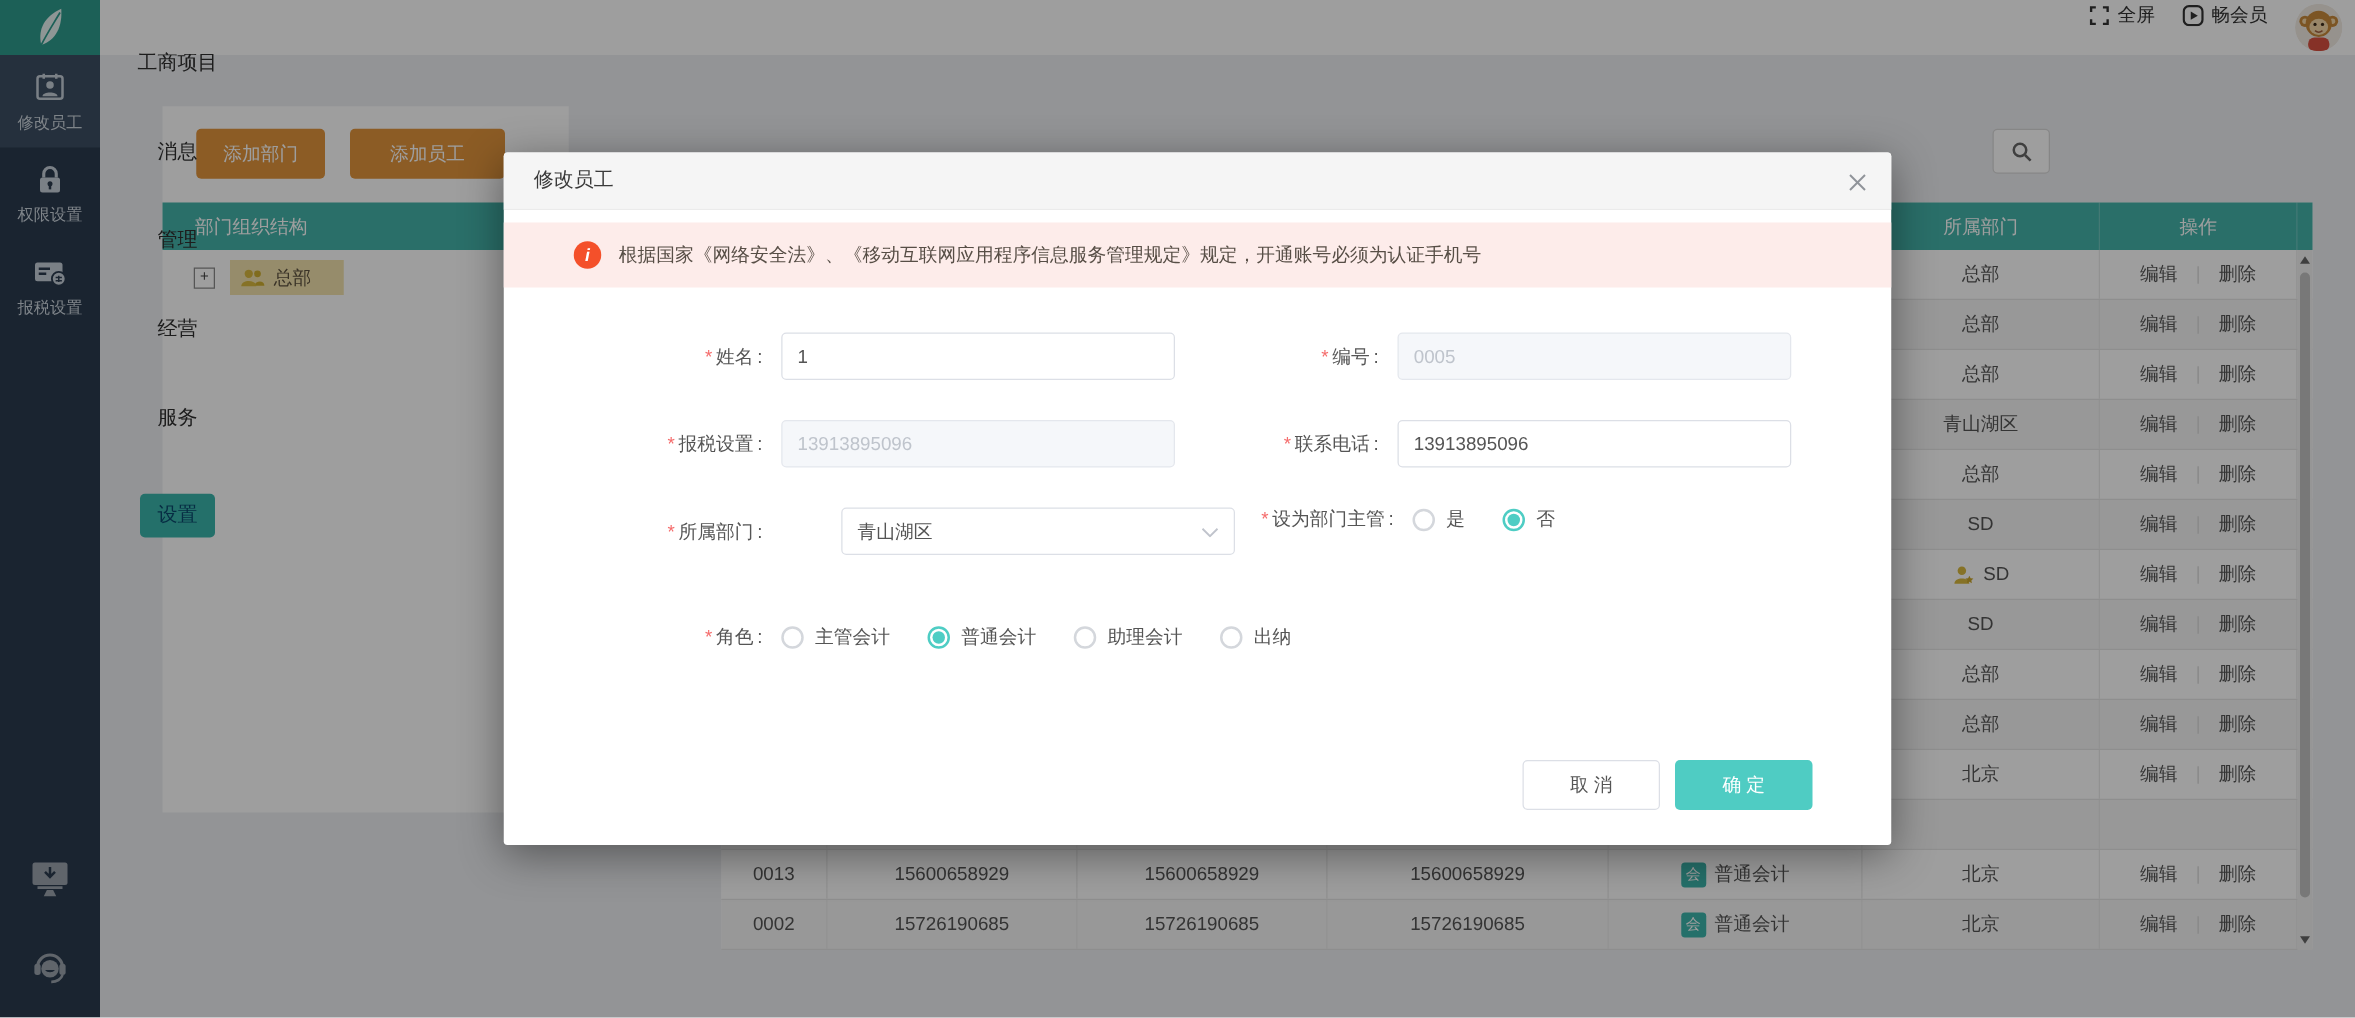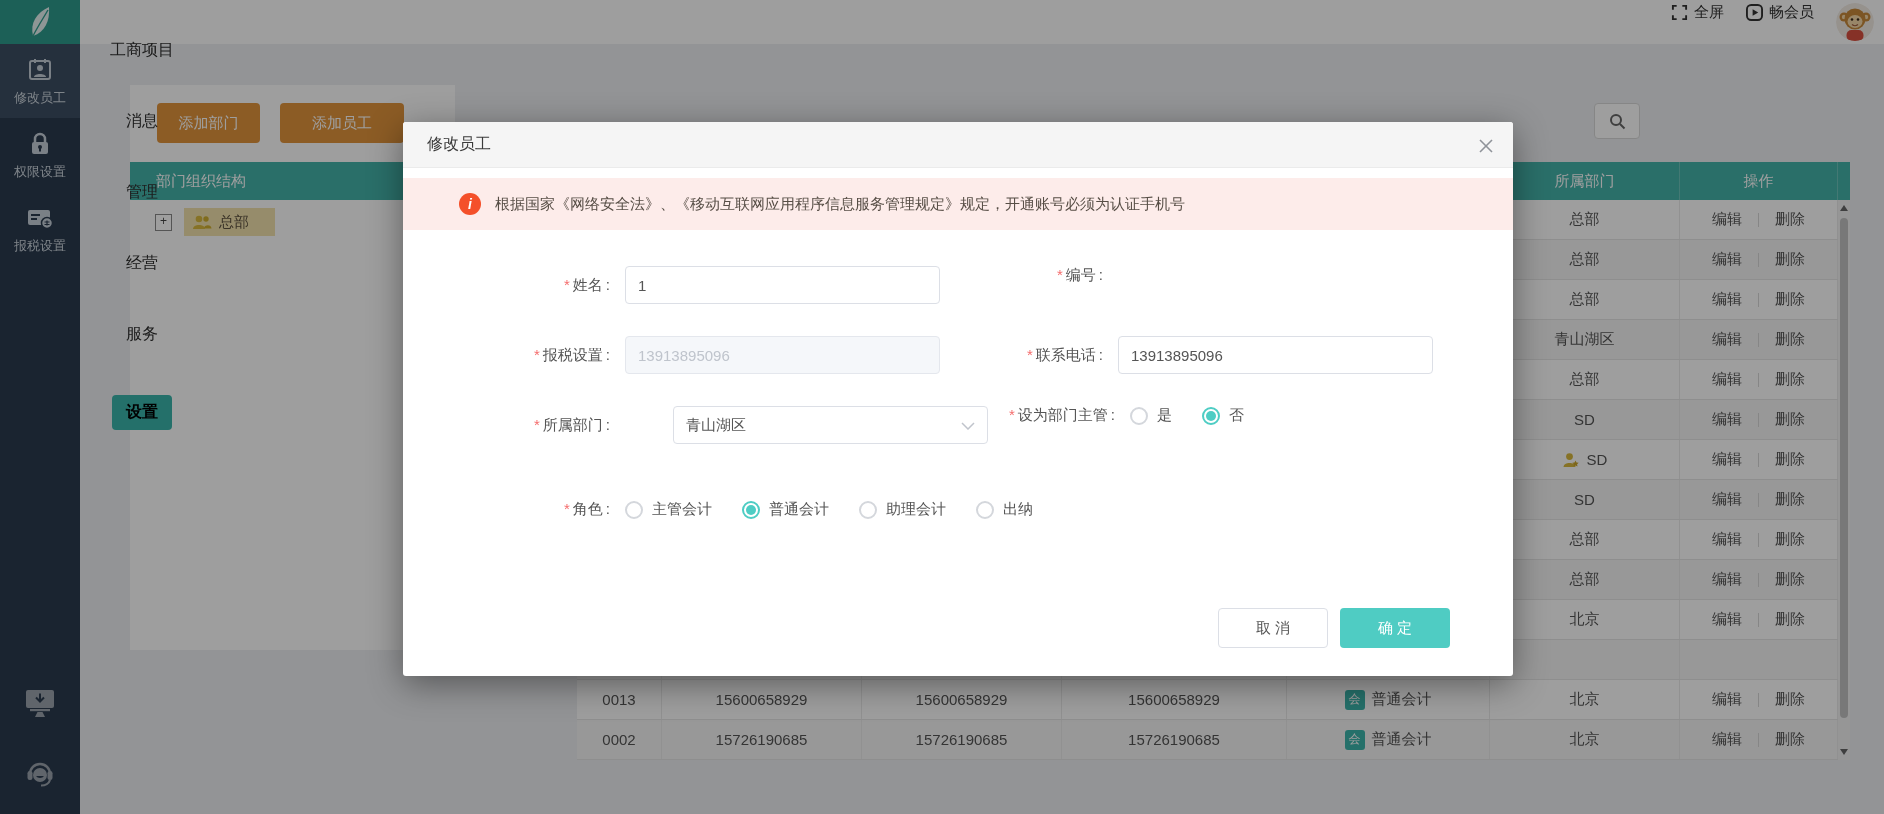--- a/index.html
+++ b/index.html
@@ -4,21 +4,21 @@
 <style>
   html,body{margin:0;padding:0;}
   .stage{position:relative;width:1884px;height:814px;overflow:hidden;background:#edeff2;
          font-family:"Liberation Sans","DejaVu Sans",sans-serif;}
   
   .topnav{position:absolute;left:0;top:0;width:1884px;height:44px;background:#ffffff;
           display:flex;align-items:center;z-index:10;}
   .logo{width:80px;height:44px;background:#2e9c8d;display:flex;align-items:center;justify-content:center;flex:0 0 auto;}
   .nav-items{display:flex;align-items:center;gap:50px;margin-left:30px;flex-direction:column;}
   .nav-item{font-size:16px;color:#2f2f2f;white-space:nowrap;cursor:pointer;}
-  .nav-item.active{background:#3ab5ab;color:#000000;padding:7px 14px;border-radius:4px;font-weight:bold;}
+  .nav-item.active{background:#3ab5ab;color:#0c4a6e;padding:7px 14px;border-radius:4px;}
   .nav-right{margin-left:auto;display:flex;align-items:flex-start;gap:22px;margin-right:10px;}
   .nav-tool{display:flex;align-items:center;gap:6px;font-size:15px;color:#333;cursor:pointer;white-space:nowrap;}
   .avatar{width:38px;height:38px;border-radius:50%;overflow:hidden;flex:0 0 auto;}
   
   .sidebar{position:absolute;left:0;top:44px;width:80px;height:770px;background:#2a3a4e;z-index:9;}
   .side-item{padding:13px 0 11px;text-align:center;color:#ccd5dd;font-size:13px;cursor:pointer;}
   .side-item.active{background:#3d4e63;}
   .side-item svg{display:block;margin:0 auto 6px auto;}
   .side-bottom{position:absolute;left:0;bottom:26px;width:80px;display:flex;flex-direction:column;align-items:center;gap:38px;}
   
@@ -482,20 +482,21 @@
       <div class="b-icon">i</div>
       <div class="b-text">根据国家《网络安全法》、《移动互联网应用程序信息服务管理规定》规定，开通账号必须为认证手机号</div>
     </div>
 
     <div class="field" style="left:20px;top:144px;">
       <div class="f-label" style="width:187px;"><span class="req">*</span><span class="lbl">姓名</span></div>
       <input class="f-input" type="text" value="1" style="">
     </div>
     <div class="field" style="left:512px;top:144px;">
       <div class="f-label" style="width:188px;"><span class="req">*</span><span class="lbl">编号</span></div>
+      <input class="f-input" type="text" disabled="" value="0005" style="">
     </div>
     <div class="field" style="left:20px;top:214px;">
       <div class="f-label" style="width:187px;"><span class="req">*</span><span class="lbl">报税设置</span></div>
       <input class="f-input" type="text" disabled="" value="13913895096" style="">
     </div>
     <div class="field" style="left:512px;top:214px;">
       <div class="f-label" style="width:188px;"><span class="req">*</span><span class="lbl">联系电话</span></div>
       <input class="f-input" type="text" value="13913895096" style="">
     </div>
     <div class="field" style="left:20px;top:284px;gap:48px;">

